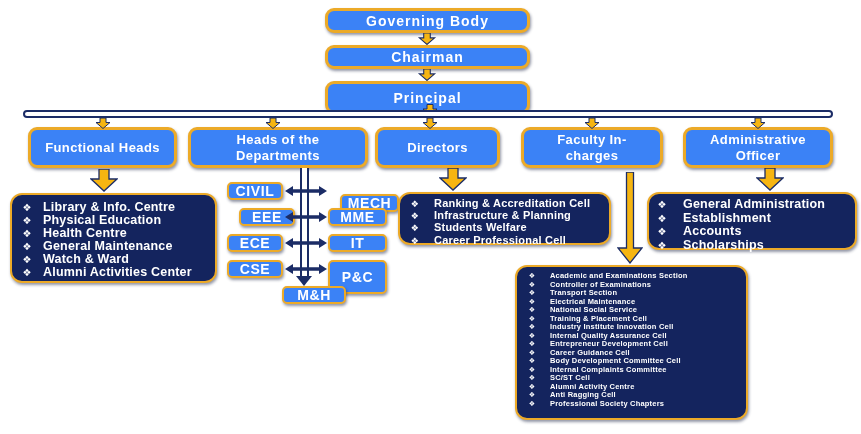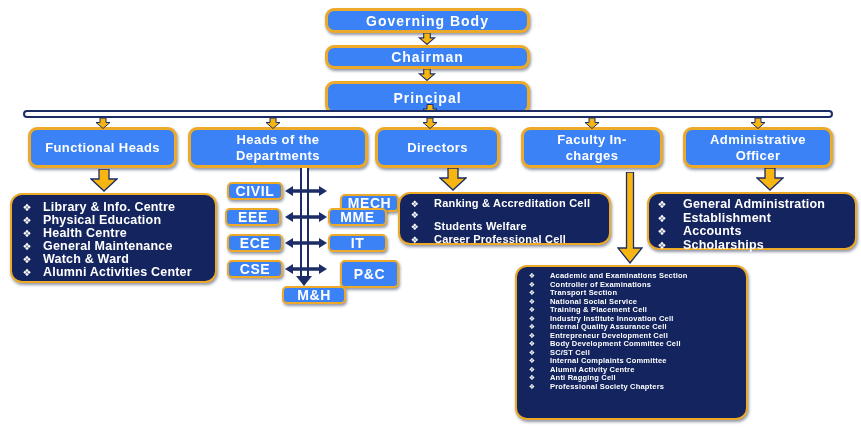--- a/index.html
+++ b/index.html
@@ -155,40 +155,40 @@
         <polygon points="9.5,0 16.5,0 16.5,76 25,76 13,91 1,76 9.5,76" fill="#f6b511" stroke="#1b2c66" stroke-width="1.3"></polygon>
       </svg>
   </div>
 
   <div class="vline"></div>
   <div class="vhead"></div>
 
   <div class="box dept" style="left:227px;top:182px;width:56px;height:18px;">
       <span>CIVIL</span>
     </div>
-  <div class="box dept" style="left:225px;top:208px;width:56px;height:18px;">
+  <div class="box dept" style="left:239px;top:208px;width:56px;height:18px;">
       <span>EEE</span>
     </div>
   <div class="box dept" style="left:227px;top:234px;width:56px;height:18px;">
       <span>ECE</span>
     </div>
   <div class="box dept" style="left:227px;top:260px;width:56px;height:18px;">
       <span>CSE</span>
     </div>
 
   <div class="box dept" style="left:340px;top:182px;width:59px;height:18px;margin-top:12px;">
       <span>MECH</span>
     </div>
   <div class="box dept" style="left:328px;top:208px;width:59px;height:18px;">
       <span>MME</span>
     </div>
   <div class="box dept" style="left:328px;top:234px;width:59px;height:18px;">
       <span>IT</span>
     </div>
-  <div class="box dept" style="left:328px;top:260px;width:59px;height:28px;margin-left:12px;">
+  <div class="box dept" style="left:328px;top:260px;width:59px;height:34px;">
       <span>P&amp;C</span>
     </div>
 
   <div class="arr z3" style="left:284px;top:185px;">
     <svg width="44" height="12" viewBox="0 0 44 12">
         <polygon points="1,6 9,1 9,4.2 35,4.2 35,1 43,6 35,11 35,7.8 9,7.8 9,11" fill="#1b2c66"></polygon>
       </svg>
   </div>
   <div class="arr z3" style="left:284px;top:211px;">
     <svg width="44" height="12" viewBox="0 0 44 12">
@@ -240,20 +240,21 @@
   </div>
 
   <div class="list l-dir" style="left:398px;top:192px;width:213px;height:53px;">
     <ul>
       <li>
           <span class="blt">❖</span>
           <span>Ranking &amp; Accreditation Cell</span>
         </li>
       <li>
           <span class="blt">❖</span>
+          <span>Infrastructure &amp; Planning</span>
         </li>
       <li>
           <span class="blt">❖</span>
           <span>Students Welfare</span>
         </li>
       <li>
           <span class="blt">❖</span>
           <span>Career Professional Cell</span>
         </li>
     </ul>
@@ -289,52 +290,60 @@
       <li>
           <span class="blt">❖</span>
           <span>Controller of Examinations</span>
         </li>
       <li>
           <span class="blt">❖</span>
           <span>Transport Section</span>
         </li>
       <li>
           <span class="blt">❖</span>
+          <span>Electrical Maintenance</span>
+        </li>
+      <li>
+          <span class="blt">❖</span>
           <span>National Social Service</span>
         </li>
       <li>
           <span class="blt">❖</span>
           <span>Training &amp; Placement Cell</span>
         </li>
       <li>
           <span class="blt">❖</span>
           <span>Industry Institute Innovation Cell</span>
         </li>
       <li>
           <span class="blt">❖</span>
           <span>Internal Quality Assurance Cell</span>
         </li>
       <li>
           <span class="blt">❖</span>
           <span>Entrepreneur Development Cell</span>
         </li>
       <li>
           <span class="blt">❖</span>
+          <span>Career Guidance Cell</span>
+        </li>
+      <li>
+          <span class="blt">❖</span>
           <span>Body Development Committee Cell</span>
         </li>
       <li>
           <span class="blt">❖</span>
+          <span>Internal Complaints Committee</span>
+        </li>
+      <li>
+          <span class="blt">❖</span>
           <span>SC/ST Cell</span>
         </li>
       <li>
           <span class="blt">❖</span>
-          <span>Internal Complaints Committee</span>
-        </li>
-      <li>
-          <span class="blt">❖</span>
           <span>Alumni Activity Centre</span>
         </li>
       <li>
           <span class="blt">❖</span>
           <span>Anti Ragging Cell</span>
         </li>
       <li>
           <span class="blt">❖</span>
           <span>Professional Society Chapters</span>
         </li>

